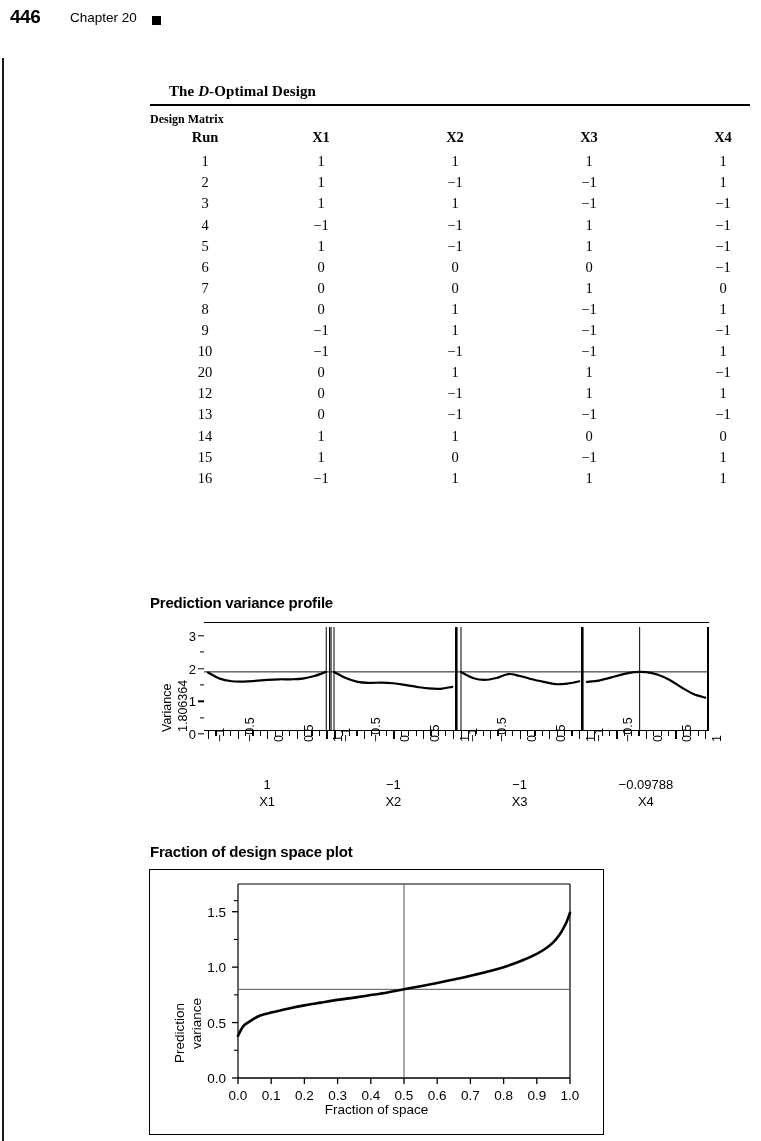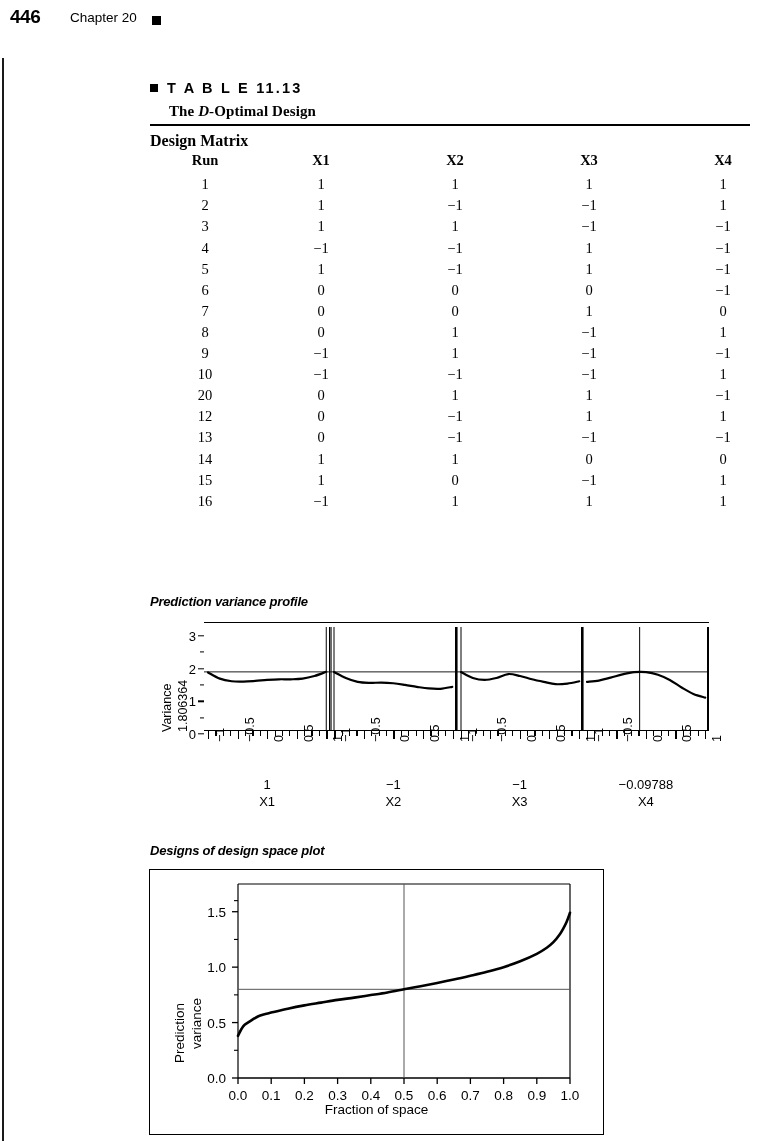--- a/index.html
+++ b/index.html
@@ -100,21 +100,21 @@
     margin-left: 19px;
   }
   .table-subtitle .ital { font-style: italic; }
   .rule-thick {
     border-top: 2.2px solid #000;
     margin-top: 4px;
   }
   .design-matrix-label {
     font-family: "Liberation Serif", serif;
     font-weight: bold;
-    font-size: 16px;
+    font-size: 12px;
     margin-top: 6px;
   }
 
   table.design {
     border-collapse: collapse;
     width: 600px;
     margin-top: 1px;
     table-layout: fixed;
   }
   table.design th {
@@ -135,23 +135,22 @@
   table.design th.c-run, table.design td.c-run { width: 110px; }
   table.design th.c-x,   table.design td.c-x   { width: 122px; }
   table.design td.c-x    { padding-right: 12px; }
   table.design th.c-x    { padding-right: 12px; }
 
   
   .plot-heading {
     position: absolute;
     font-family: "Liberation Sans", sans-serif;
     font-weight: bold;
-    font-size: 13px;
+    font-size: 15px;
     letter-spacing: -0.2px;
-    font-style: italic;
   }
 
   
   .profile-wrap {
     position: absolute;
     left: 150px;
     top: 622px;
     width: 600px;
     height: 185px;
   }
@@ -319,24 +318,20 @@
 
 <div class="scan-edge"></div>
 
 <div class="running-head">
   <div class="folio">446</div>
   <div class="chapter-label">Chapter 20</div>
   <div class="head-square"></div>
 </div>
 
 <div class="table-block">
-  <div class="table-caption-line">
-    <span class="caption-square"></span>
-    <span>T A B L E  11.13</span>
-  </div>
   <div class="table-subtitle"><span>The </span><span class="ital">D</span><span>-Optimal Design</span></div>
   <div class="rule-thick"></div>
   <div class="design-matrix-label">Design Matrix</div>
 
   <table class="design">
     <thead>
       <tr>
         <th class="c-run">Run</th>
         <th class="c-x">X1</th>
         <th class="c-x">X2</th>
@@ -631,21 +626,21 @@
 <div class="factor-val" style="left: 117.125px; top: 155px;">1</div>
     <div class="factor-name" style="left: 117.125px; top: 172px;">X1</div>
     <div class="factor-val" style="left: 243.375px; top: 155px;">−1</div>
     <div class="factor-name" style="left: 243.375px; top: 172px;">X2</div>
     <div class="factor-val" style="left: 369.625px; top: 155px;">−1</div>
     <div class="factor-name" style="left: 369.625px; top: 172px;">X3</div>
     <div class="factor-val" style="left: 495.875px; top: 155px;">−0.09788</div>
     <div class="factor-name" style="left: 495.875px; top: 172px;">X4</div>
   </div>
 
-<div class="plot-heading" style="left:150px; top:843px;">Designs of design space plot</div>
+<div class="plot-heading" style="left:150px; top:843px;">Fraction of design space plot</div>
 
 <div class="fds-box">
   <div class="fds-ylab">
     <span class="l1">Prediction</span>
     <span class="l2">variance</span>
   </div>
   <div id="fds-canvas" style="position:absolute; left:0; top:0; width:100%; height:100%;"><div class="fds-ytick-lbl" style="left: 44px; top: 208px;">0.0</div><div class="fds-ytick-lbl" style="left: 44px; top: 152.571px;">0.5</div><div class="fds-ytick-lbl" style="left: 44px; top: 97.1429px;">1.0</div><div class="fds-ytick-lbl" style="left: 44px; top: 41.7143px;">1.5</div><div class="fds-xtick-lbl" style="left: 88px; top: 218px;">0.0</div><div class="fds-xtick-lbl" style="left: 121.2px; top: 218px;">0.1</div><div class="fds-xtick-lbl" style="left: 154.4px; top: 218px;">0.2</div><div class="fds-xtick-lbl" style="left: 187.6px; top: 218px;">0.3</div><div class="fds-xtick-lbl" style="left: 220.8px; top: 218px;">0.4</div><div class="fds-xtick-lbl" style="left: 254px; top: 218px;">0.5</div><div class="fds-xtick-lbl" style="left: 287.2px; top: 218px;">0.6</div><div class="fds-xtick-lbl" style="left: 320.4px; top: 218px;">0.7</div><div class="fds-xtick-lbl" style="left: 353.6px; top: 218px;">0.8</div><div class="fds-xtick-lbl" style="left: 386.8px; top: 218px;">0.9</div><div class="fds-xtick-lbl" style="left: 420px; top: 218px;">1.0</div><svg width="453" height="264">
         <line x1="88" y1="14" x2="420" y2="14" stroke="#000" stroke-width="1.2"></line>
         <line x1="88" y1="14" x2="88" y2="208" stroke="#000" stroke-width="1.2"></line>
         <line x1="420" y1="14" x2="420" y2="208" stroke="#000" stroke-width="1.2"></line>

